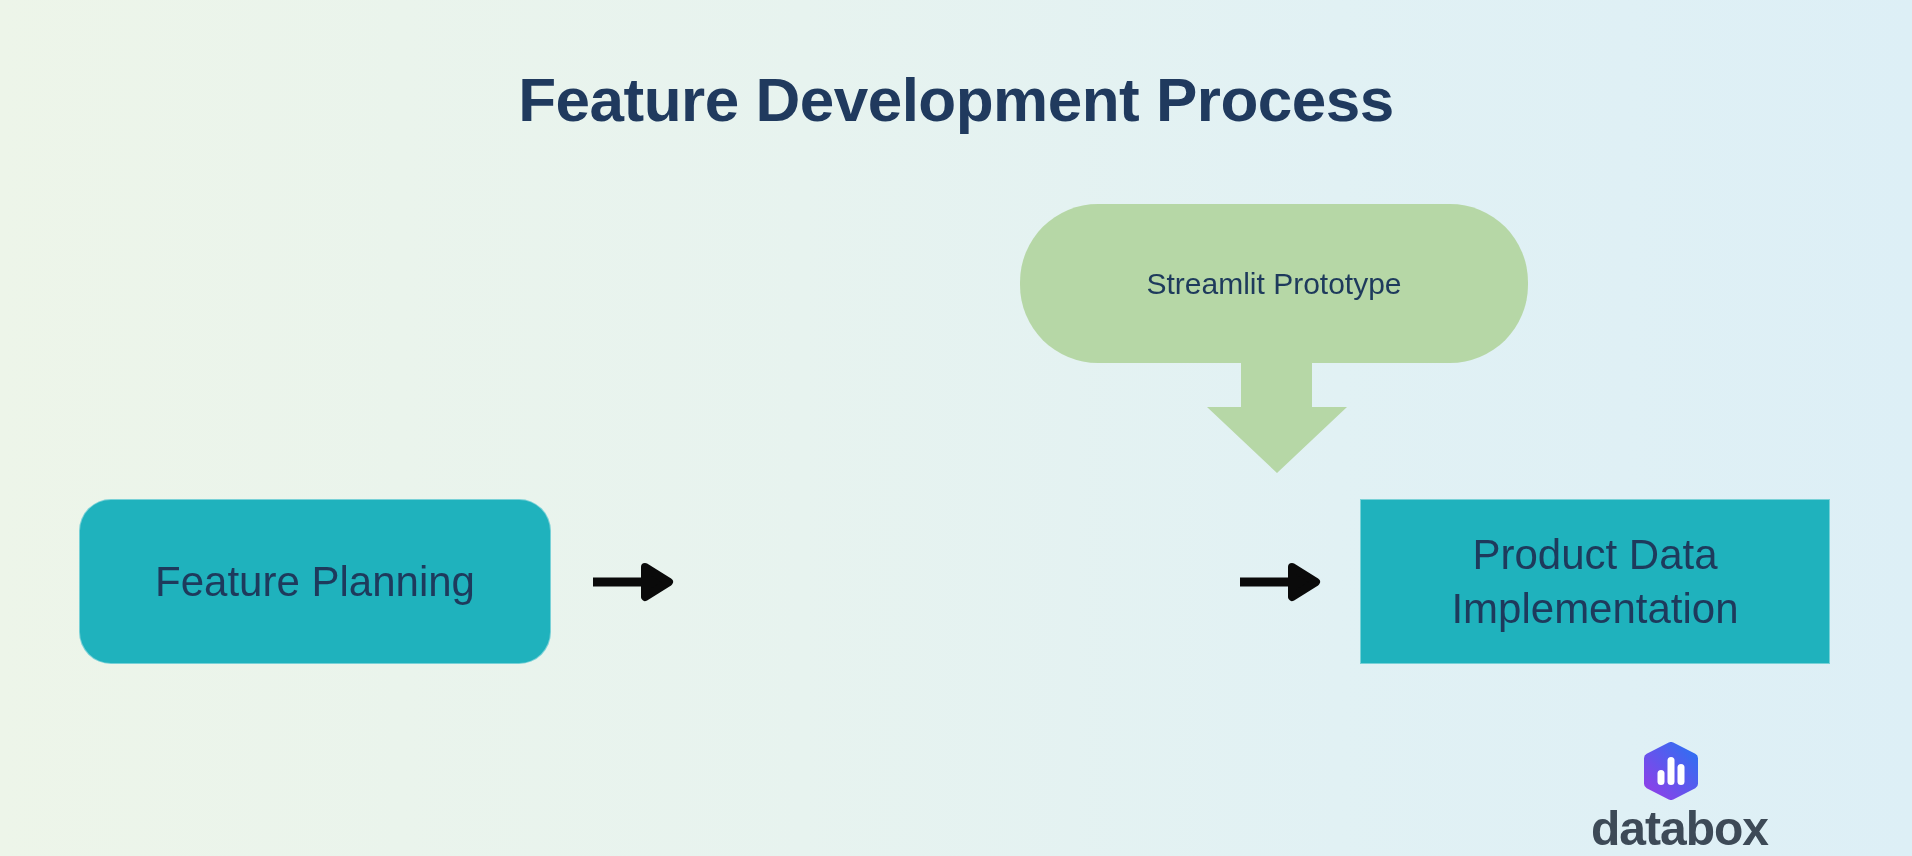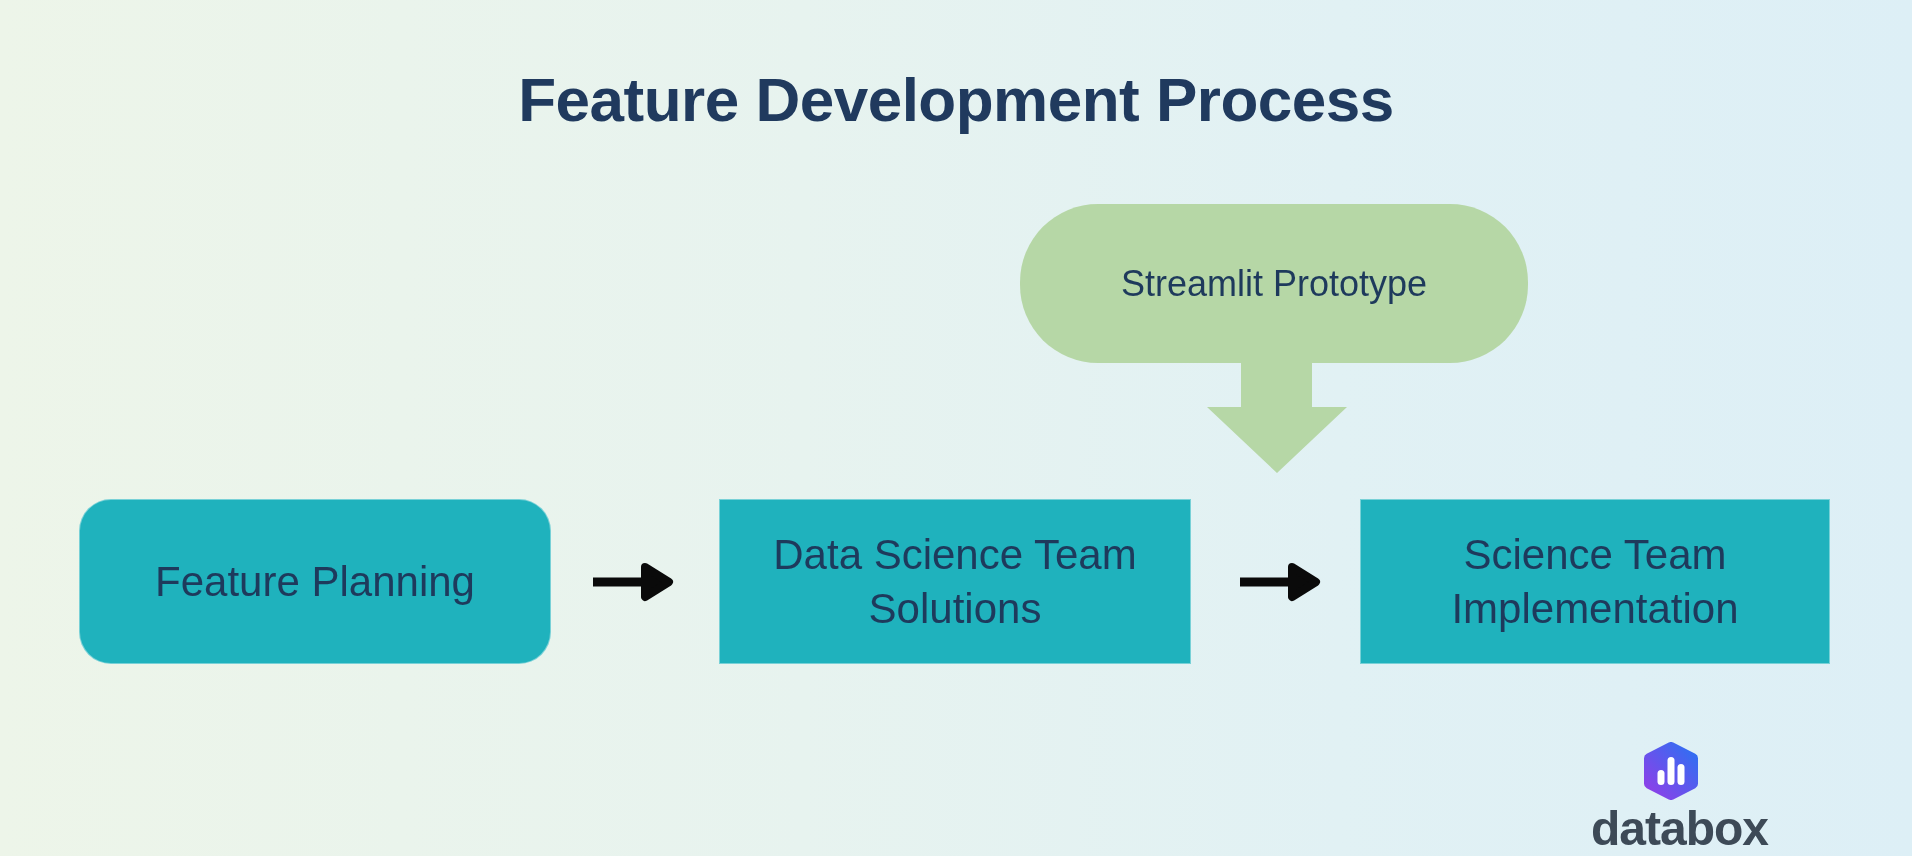--- a/index.html
+++ b/index.html
@@ -31,21 +31,21 @@
     top: 204px;
     width: 508px;
     height: 159px;
     background: #b6d7a6;
     border-radius: 78px;
     display: flex;
     align-items: center;
     justify-content: center;
   }
   .callout-label {
-    font-size: 36px;
+    font-size: 30px;
     color: #1e3a5c;
     text-align: center;
   }
   .callout-down-arrow {
     position: absolute;
     left: 1207px;
     top: 362px;
     width: 140px;
     height: 112px;
   }
@@ -117,31 +117,28 @@
 
   <div class="step-box s1">
     <div class="step-label">Feature Planning</div>
   </div>
 
   <svg class="flow-arrow a1" viewBox="0 0 86 44" aria-hidden="true">
     <line x1="4" y1="22" x2="58" y2="22" stroke="#0a0a0a" stroke-width="9"></line>
     <path d="M56 7 L80 22 L56 37 Z" fill="#0a0a0a" stroke="#0a0a0a" stroke-width="8" stroke-linejoin="round"></path>
   </svg>
 
-  <div class="step-box s2">
-    <div class="step-label">Data Science Team Solutions</div>
-  </div>
 
   <svg class="flow-arrow a2" viewBox="0 0 86 44" aria-hidden="true">
     <line x1="4" y1="22" x2="58" y2="22" stroke="#0a0a0a" stroke-width="9"></line>
     <path d="M56 7 L80 22 L56 37 Z" fill="#0a0a0a" stroke="#0a0a0a" stroke-width="8" stroke-linejoin="round"></path>
   </svg>
 
   <div class="step-box s3">
-    <div class="step-label">Science Team Implementation</div>
+    <div class="step-label">Product Data Implementation</div>
   </div>
 
   <div class="brand-logo">
     <svg class="brand-hex" viewBox="0 0 54 58" aria-hidden="true">
       <defs>
         <linearGradient id="hexgrad" x1="0" y1="1" x2="1" y2="0">
           <stop offset="0" stop-color="#8f3fe8"></stop>
           <stop offset="1" stop-color="#2f6ff2"></stop>
         </linearGradient>
       </defs>

